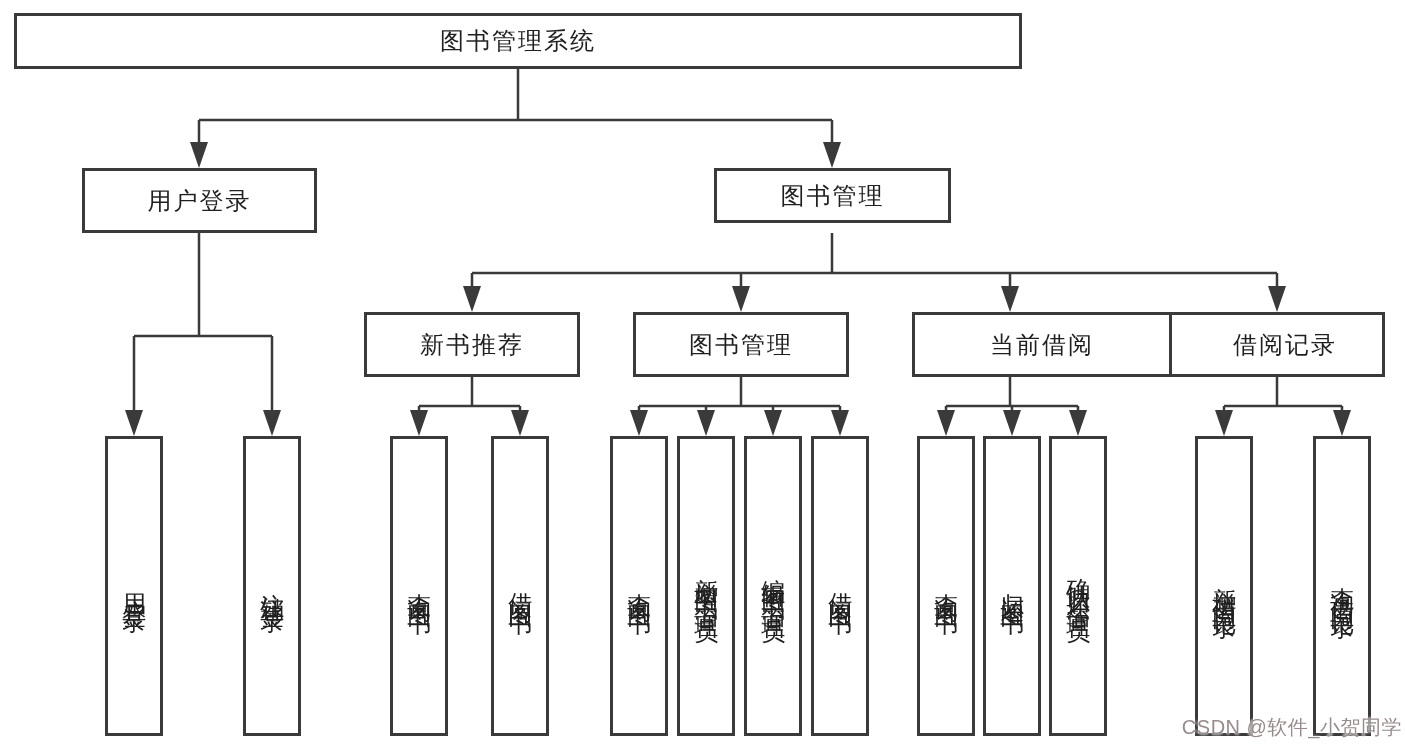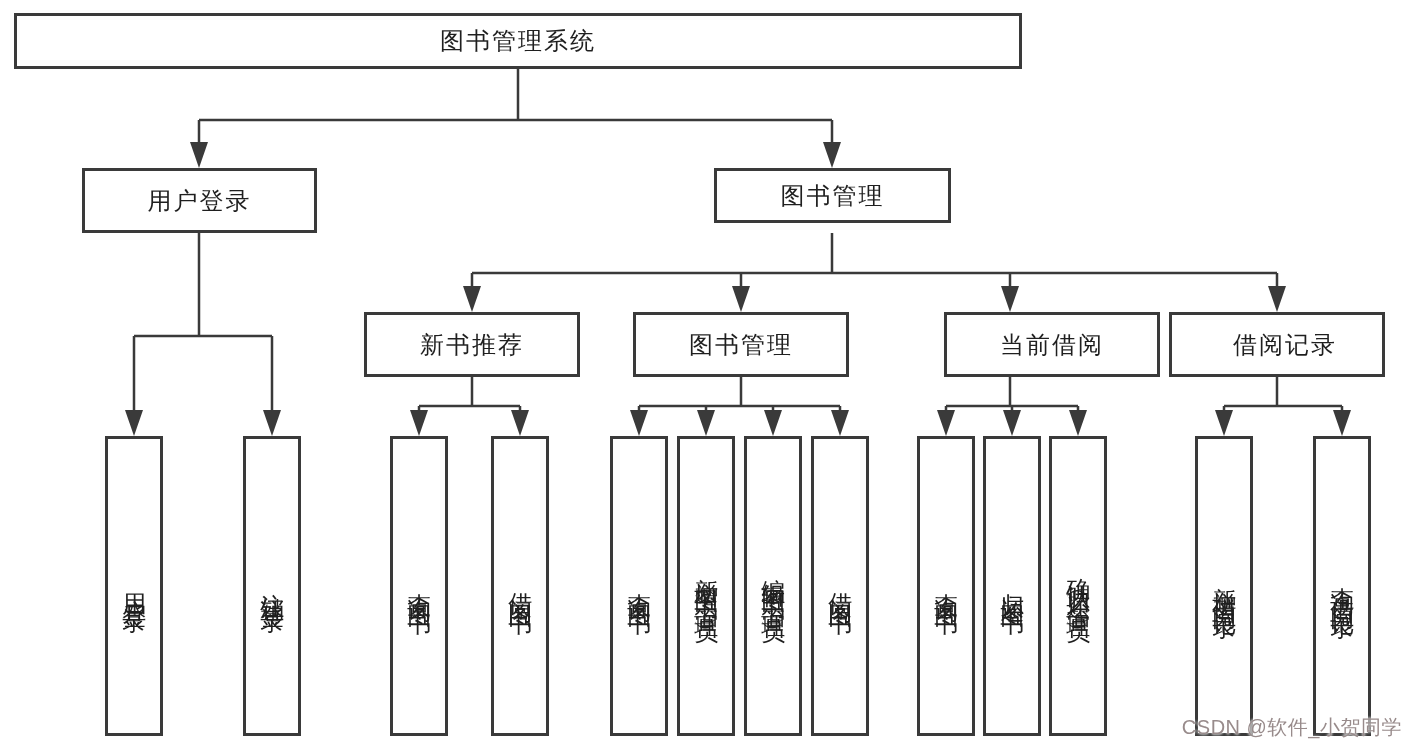--- a/index.html
+++ b/index.html
@@ -102,21 +102,21 @@
   <div class="node" style="left:714px; top:168px; width:237px; height:55px;">
     <span class="label-h">图书管理</span>
   </div>
 
   <div class="node" style="left:364px; top:312px; width:216px; height:65px;align-items:center;">
     <span class="label-h">新书推荐</span>
   </div>
   <div class="node" style="left:633px; top:312px; width:216px; height:65px;">
     <span class="label-h">图书管理</span>
   </div>
-  <div class="node" style="left:944px; top:312px; width:216px; height:65px;">
+  <div class="node" style="left:912px; top:312px; width:260px; height:65px;">
     <span class="label-h">当前借阅</span>
   </div>
   <div class="node" style="left:1169px; top:312px; width:216px; height:65px;padding-left:16px;">
     <span class="label-h">借阅记录</span>
   </div>
 
   <div class="node leaf" style="left:105px; top:436px; width:58px; height:300px;">
     <span class="label-v">用户登录</span>
   </div>
   <div class="node leaf" style="left:243px; top:436px; width:58px; height:300px;">

